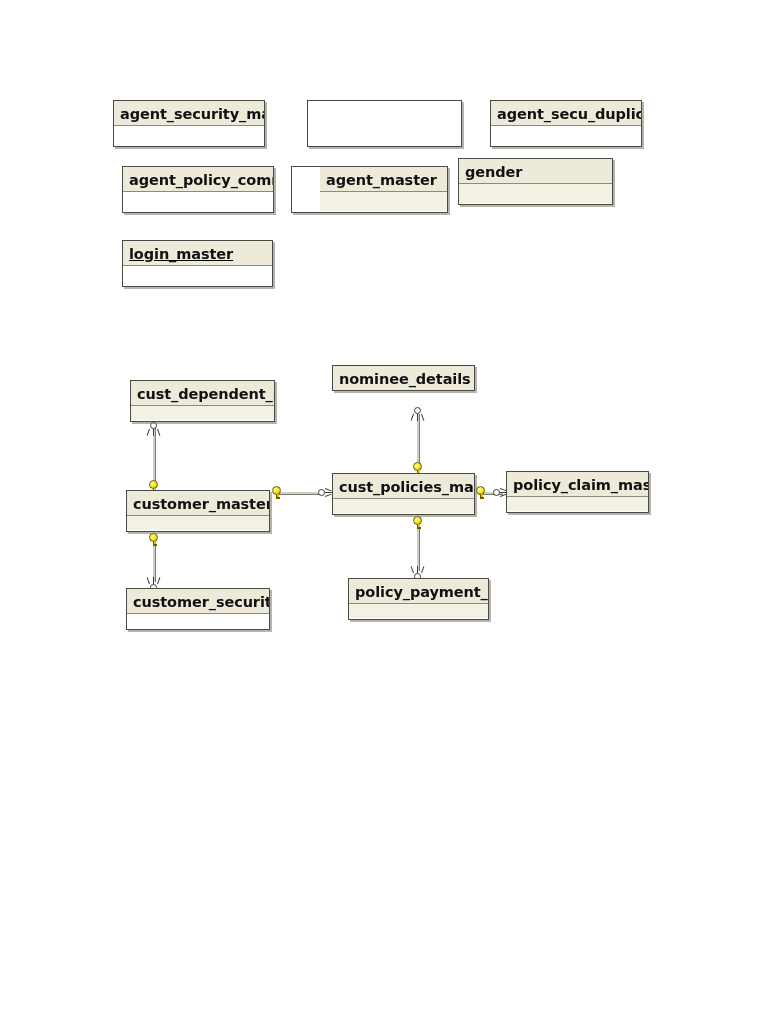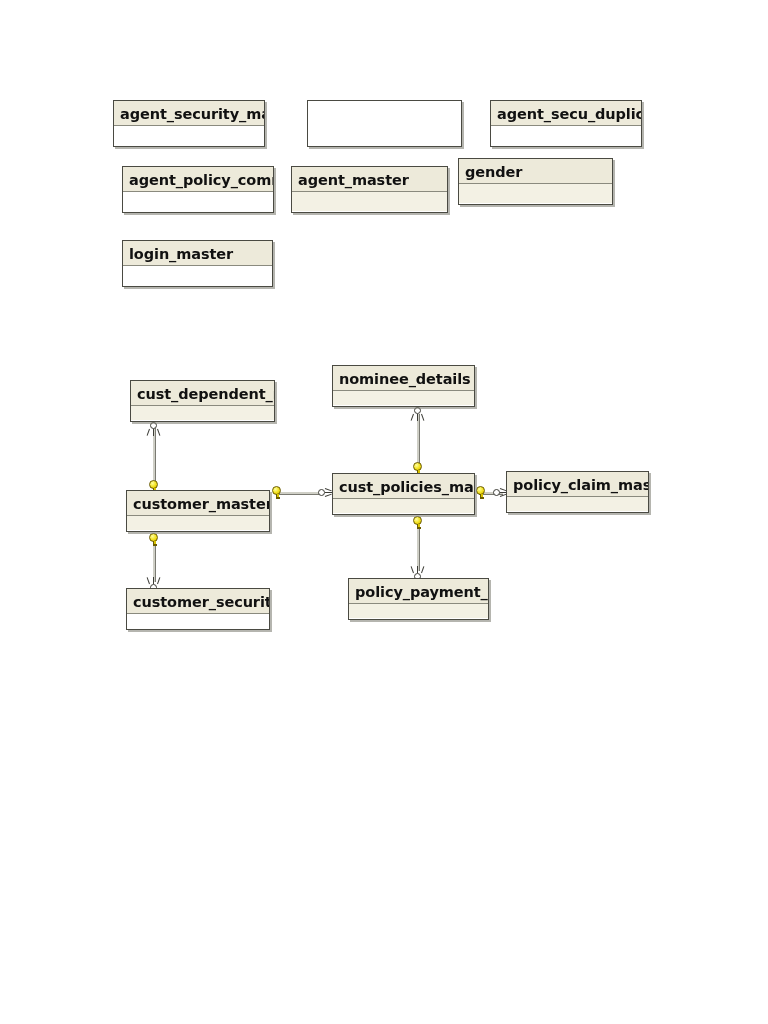--- a/index.html
+++ b/index.html
@@ -202,41 +202,41 @@
   <div class="entity" style="left:490px;top:100px;width:152px;height:47px;">
     <div class="hdr">agent_secu_duplicat</div>
     <div class="body"></div>
   </div>
 
   <div class="entity" style="left:122px;top:166px;width:152px;height:47px;">
     <div class="hdr">agent_policy_comm</div>
     <div class="body"></div>
   </div>
 
-  <div class="entity altbody" style="left:291px;top:166px;width:157px;height:47px;">
+  <div class="entity altbody" style="left:291px;top:166px;width:157px;height:47px;padding-left:28px;">
     <div class="hdr">agent_master</div>
     <div class="body"></div>
   </div>
 
   <div class="entity altbody" style="left:458px;top:158px;width:155px;height:47px;">
     <div class="hdr">gender</div>
     <div class="body"></div>
   </div>
 
-  <div class="entity" style="left:122px;top:240px;width:151px;height:47px;">
+  <div class="entity" style="left:122px;top:240px;width:151px;height:47px;text-decoration:underline;">
     <div class="hdr">login_master</div>
     <div class="body"></div>
   </div>
 
   <div class="entity altbody" style="left:130px;top:380px;width:145px;height:42px;">
     <div class="hdr">cust_dependent_mas</div>
     <div class="body"></div>
   </div>
 
-  <div class="entity altbody" style="left:332px;top:365px;width:143px;height:42px;">
+  <div class="entity altbody" style="left:332px;top:365px;width:143px;height:26px;">
     <div class="hdr">nominee_details</div>
     <div class="body"></div>
   </div>
 
   <div class="entity altbody" style="left:332px;top:473px;width:143px;height:42px;">
     <div class="hdr">cust_policies_maste</div>
     <div class="body"></div>
   </div>
 
   <div class="entity altbody" style="left:506px;top:471px;width:143px;height:42px;">

